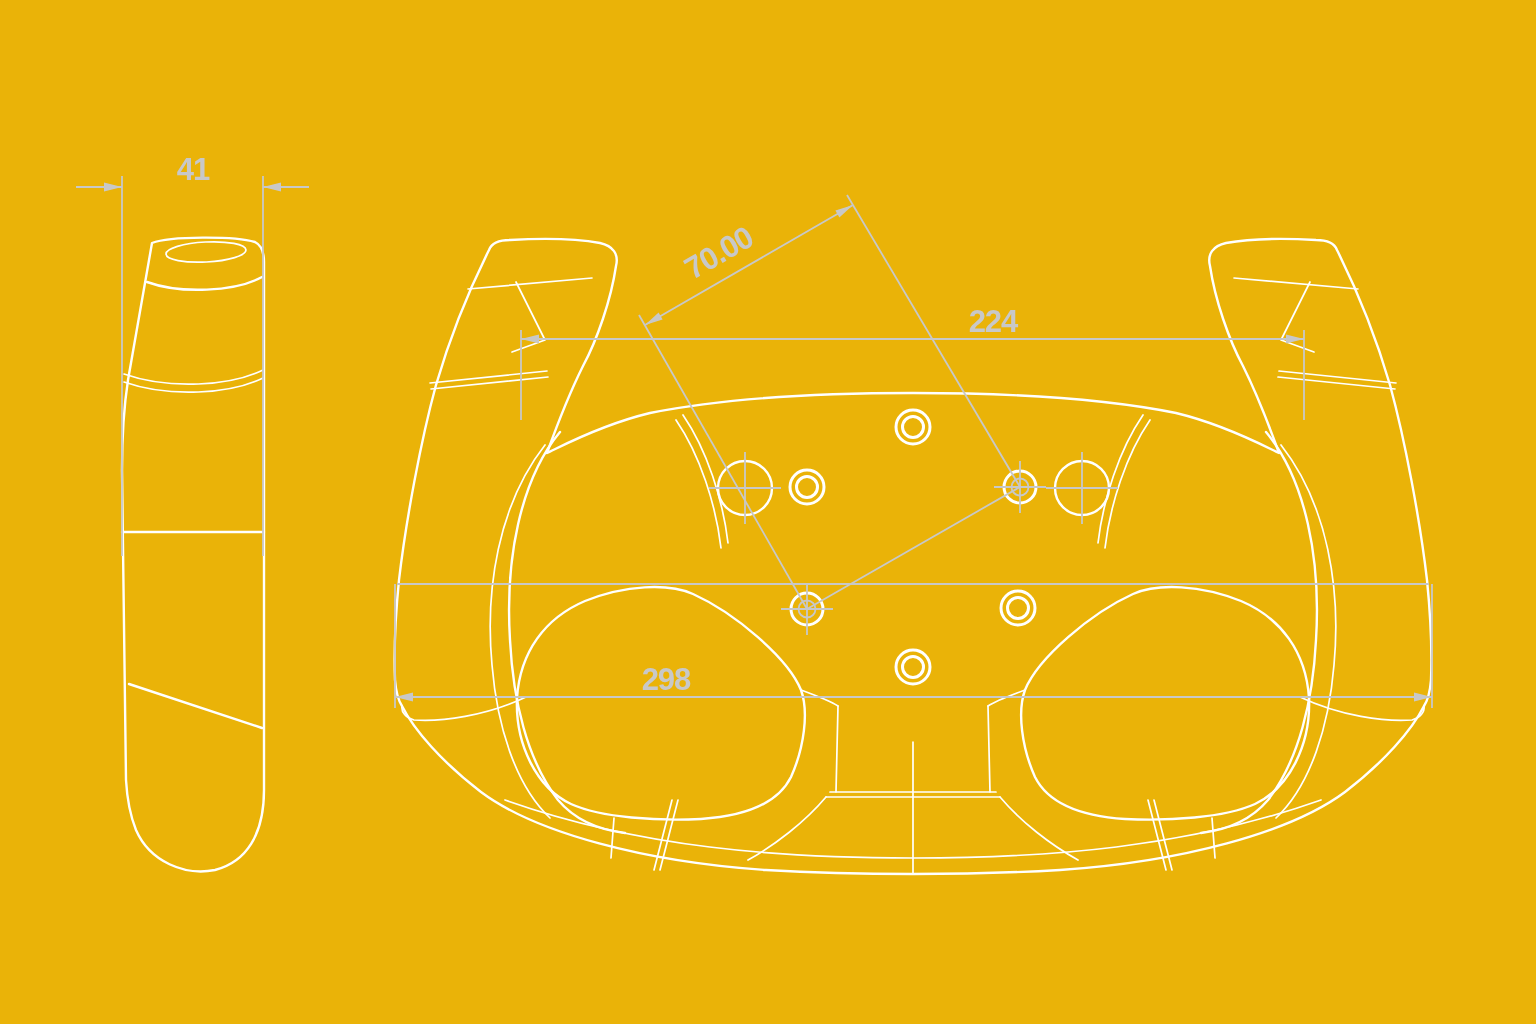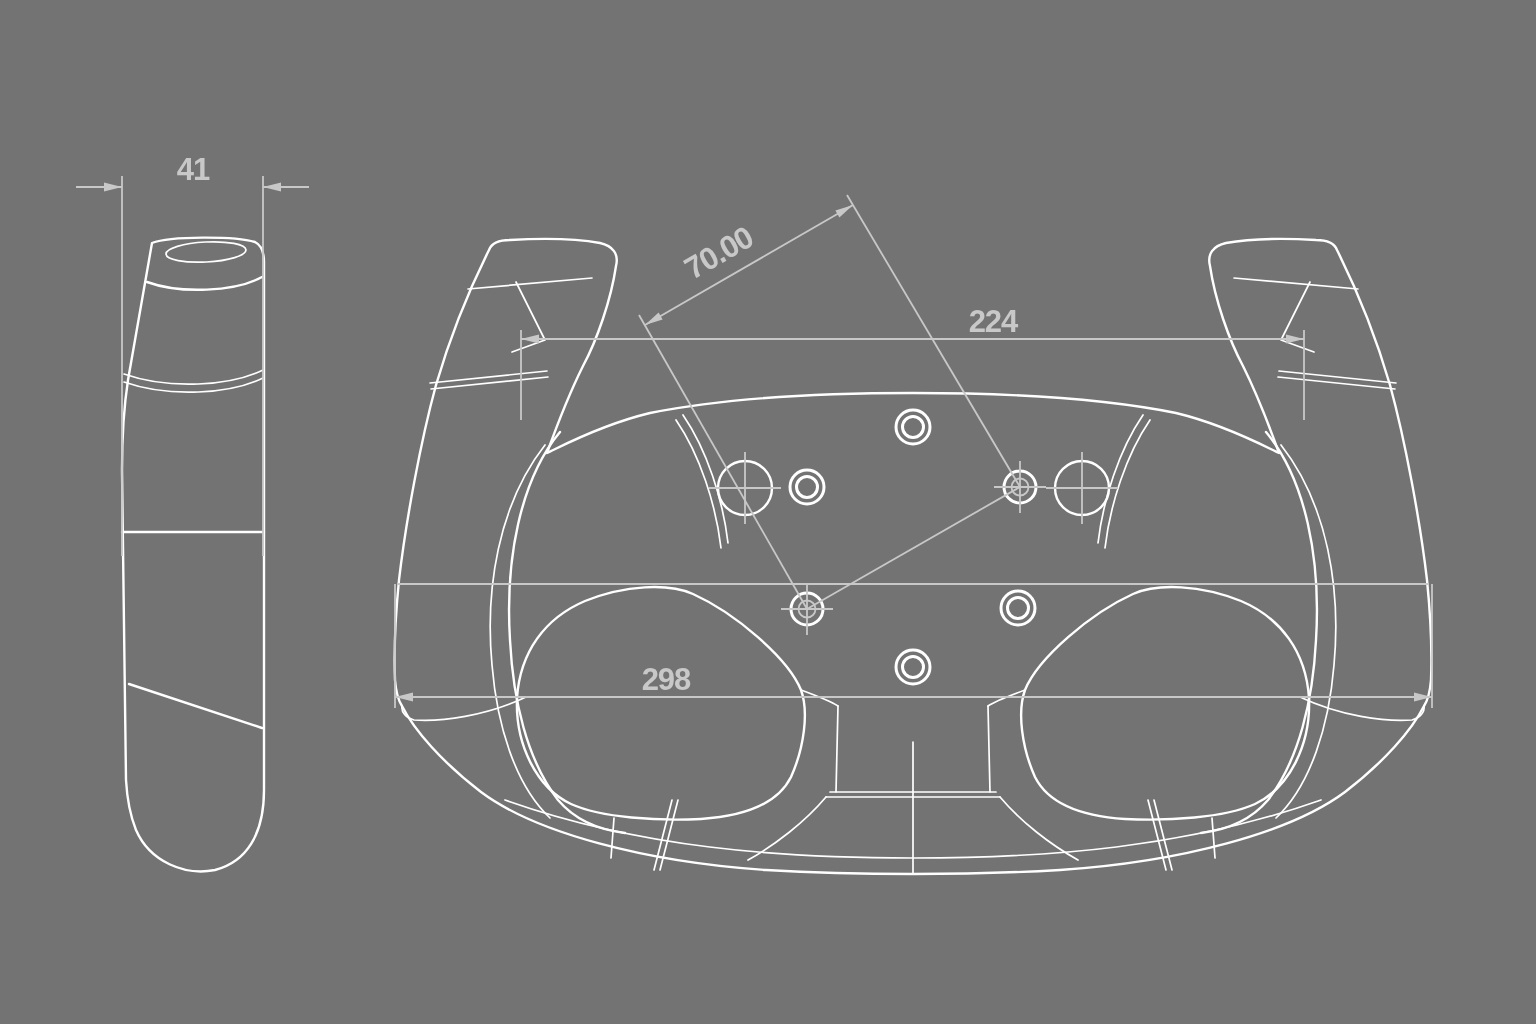--- a/index.html
+++ b/index.html
@@ -1,16 +1,16 @@
 <!DOCTYPE html>
 <html><head>
 <meta charset="utf-8">
 <style>
   html,body{margin:0;padding:0;background:#000;}
-  .stage{position:relative;width:1536px;height:1024px;background:#737373;overflow:hidden;}
+  .stage{position:relative;width:1536px;height:1024px;background:#eab308;overflow:hidden;}
   svg{display:block;}
   .geo{stroke:#ffffff;fill:none;stroke-width:2.4;stroke-linecap:round;stroke-linejoin:round;}
   .geo-thin{stroke:#ffffff;fill:none;stroke-width:1.7;stroke-linecap:round;stroke-linejoin:round;}
   .geo-thick{stroke:#ffffff;fill:none;stroke-width:3;}
   .dim{stroke:#c8c8c8;fill:none;stroke-width:1.8;stroke-linecap:butt;}
   .dim-fill{fill:#c8c8c8;stroke:none;}
   .dim-text{font-family:"Liberation Sans",sans-serif;font-weight:bold;font-size:31px;fill:#c8c8c8;letter-spacing:-1px;}
 </style>
 </head>
 <body>

